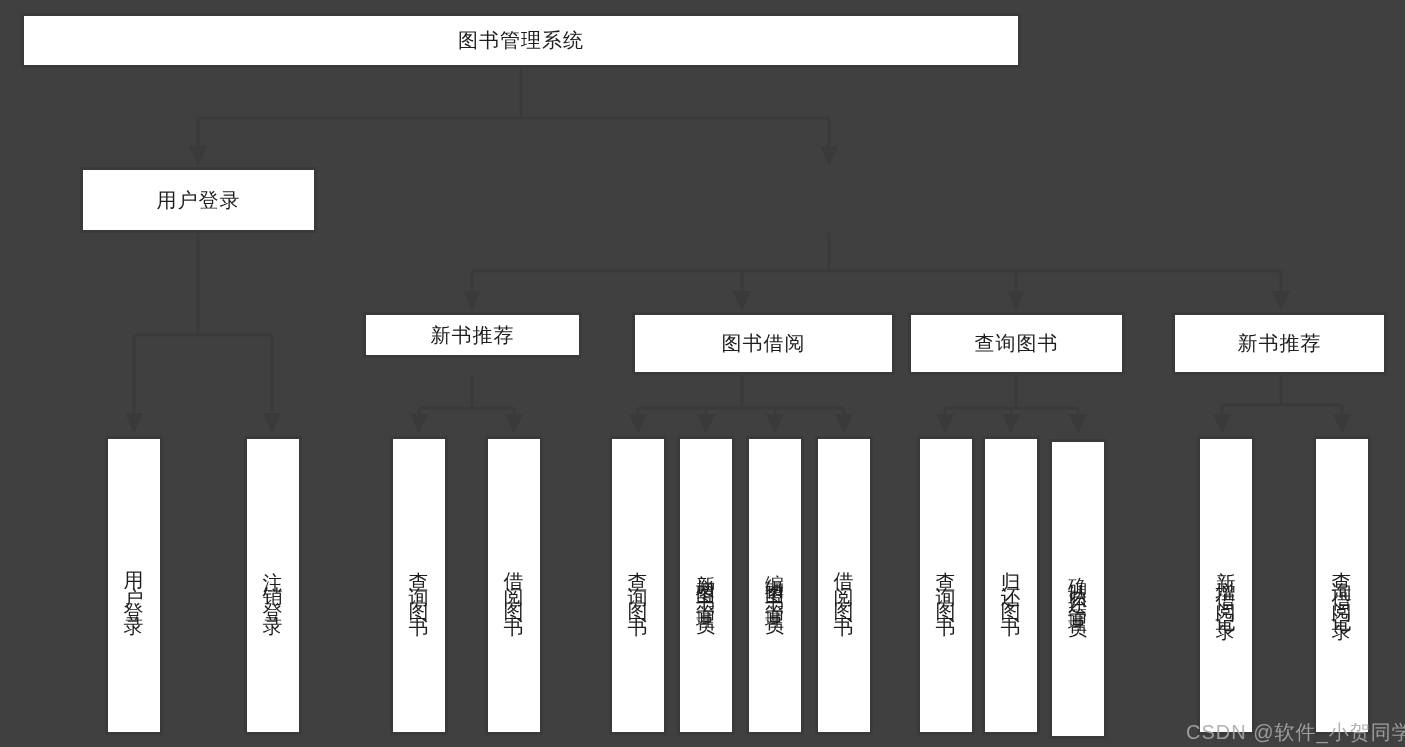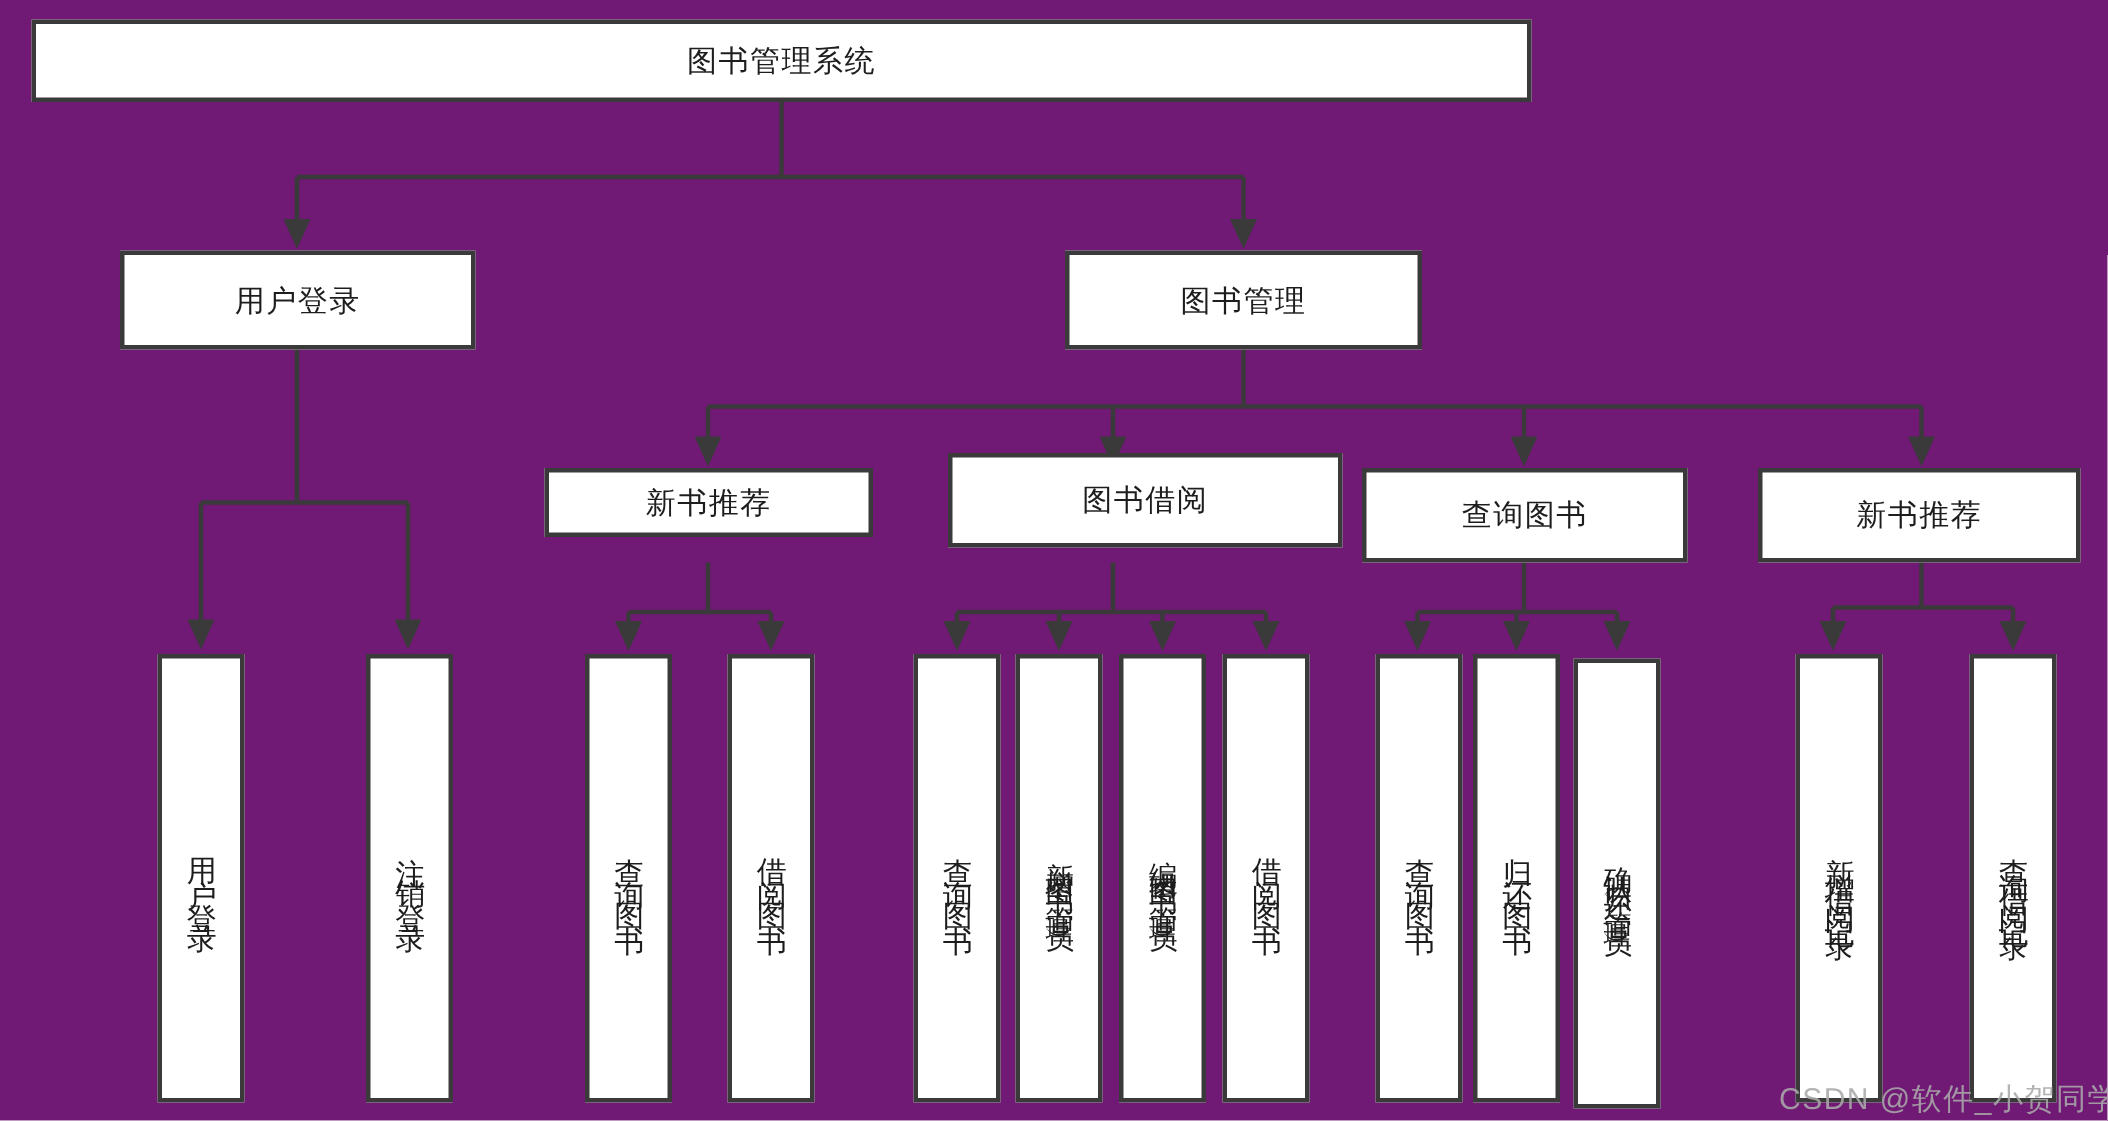--- a/index.html
+++ b/index.html
@@ -5,21 +5,21 @@
   html, body {
     margin: 0;
     padding: 0;
     background: #ffffff;
     font-family: "Liberation Sans", sans-serif;
   }
   #stage {
     position: relative;
     width: 1405px;
     height: 747px;
-    background: #701a75;
+    background: #404040;
     overflow: hidden;
   }
   #wires {
     position: absolute;
     left: 0; top: 0;
     width: 1405px; height: 747px;
     pointer-events: none;
   }
   .node {
     position: absolute;
@@ -120,28 +120,25 @@
     </g>
   </svg>
 
   <div class="node h-node" style="left:21px; top:13px; width:1000px; height:55px;">
     <span>图书管理系统</span>
   </div>
 
   <div class="node h-node" style="left:80px; top:167px; width:237px; height:66px;">
     <span>用户登录</span>
   </div>
-  <div class="node h-node" style="left:710px; top:167px; width:238px; height:66px;">
-    <span>图书管理</span>
-  </div>
 
   <div class="node h-node" style="left:363px; top:312px; width:219px; height:46px;">
     <span>新书推荐</span>
   </div>
-  <div class="node h-node" style="left:632px; top:302px; width:263px; height:63px;">
+  <div class="node h-node" style="left:632px; top:312px; width:263px; height:63px;">
     <span>图书借阅</span>
   </div>
   <div class="node h-node" style="left:908px; top:312px; width:217px; height:63px;">
     <span>查询图书</span>
   </div>
   <div class="node h-node" style="left:1172px; top:312px; width:215px; height:63px;">
     <span>新书推荐</span>
   </div>
 
   <div class="node leaf" style="left:105px;">

